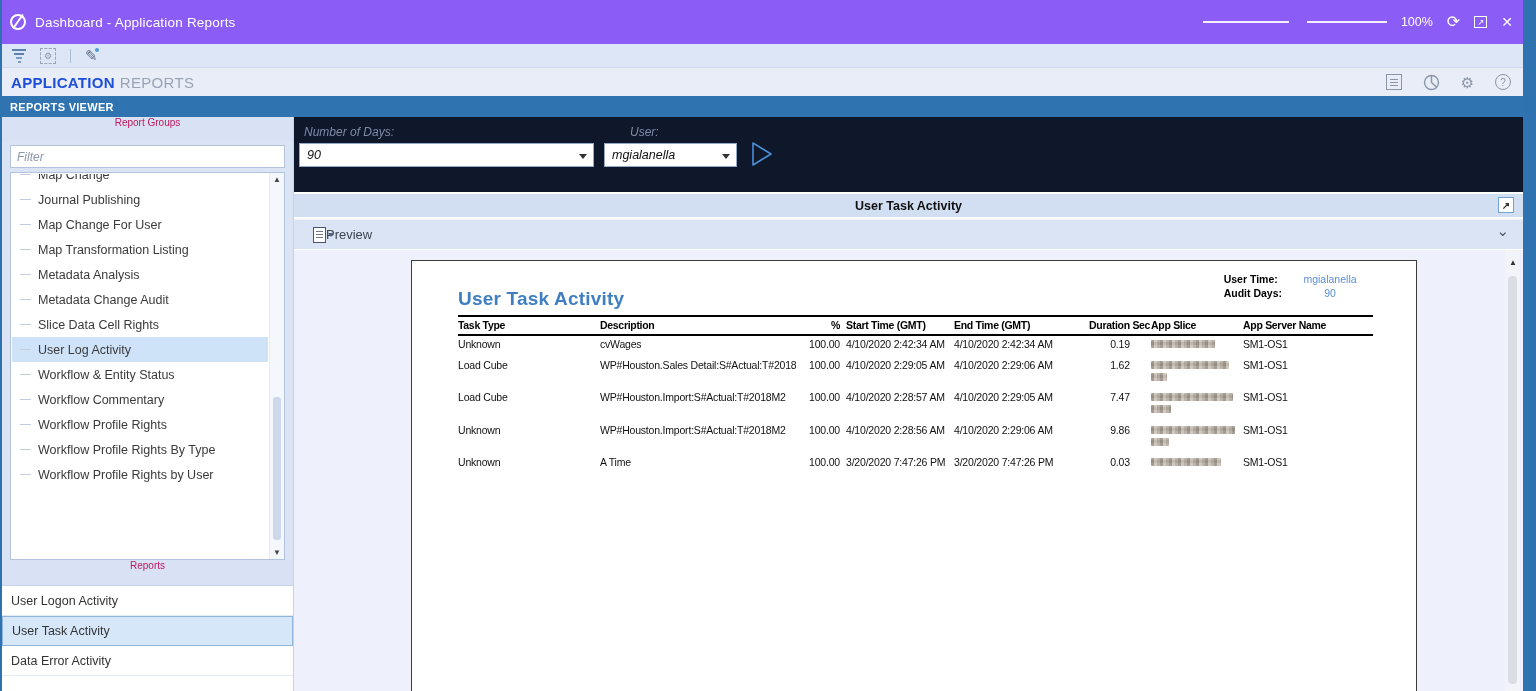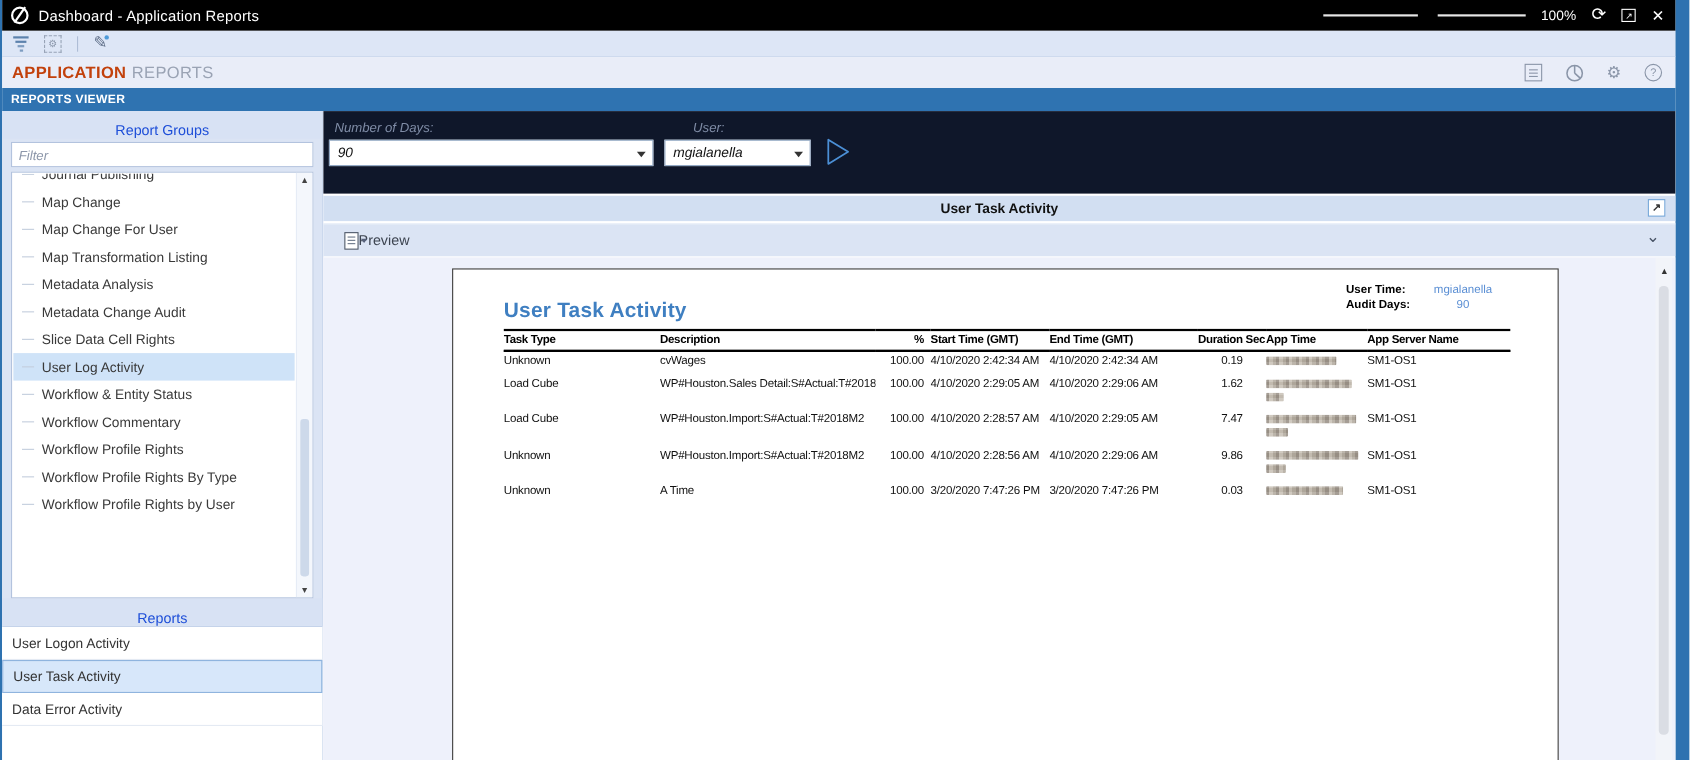--- a/index.html
+++ b/index.html
@@ -2,21 +2,21 @@
 <html><head>
 <meta charset="utf-8">
 <style>
   * { box-sizing: border-box; }
   html,body { margin:0; padding:0; width:1536px; height:691px; overflow:hidden;
               font-family:"Liberation Sans", sans-serif; background:#fff; }
   .win { position:relative; width:1536px; height:691px; background:#fff;
          border-left:2px solid #2e72b0; border-right:13px solid #2e72b0; }
 
   
-  .titlebar { height:28px; background:#000000; color:#fff; display:flex; align-items:center;
+  .titlebar { height:44px; background:#8b5cf6; color:#fff; display:flex; align-items:center;
               padding:0 10px 0 8px; }
   .logo { width:16px; height:16px; border:2px solid #fff; border-radius:50%; position:relative; margin-right:9px; flex:none;}
   .logo::after { content:""; position:absolute; left:5px; top:-3px; width:2px; height:17px; background:#fff; transform:rotate(35deg); }
   .t-title { font-size:13.5px; letter-spacing:.2px; }
   .t-right { margin-left:auto; display:flex; align-items:center; gap:14px; }
   .sliderseg { height:2px; background:rgba(255,255,255,.9); display:inline-block; }
   .zoomlabel { font-size:12.5px; }
   .t-ico { color:#fff; font-size:14px; line-height:1; cursor:default; }
   .popout-box { width:13px; height:12px; border:1.5px solid #fff; font-size:8px; display:flex; align-items:center; justify-content:center; color:#fff;}
 
@@ -28,37 +28,37 @@
   .funnel i:nth-child(1){width:14px;} .funnel i:nth-child(2){width:10px;}
   .funnel i:nth-child(3){width:6px; background:#7d9cc0;} .funnel i:nth-child(4){width:3px; background:#7d9cc0;}
   .dashedgear { width:16px; height:16px; border:1px dashed #97a3b6; display:flex; align-items:center; justify-content:center;
                 color:#8a96aa; font-size:9px; }
   .tb-sep { width:1px; height:14px; background:#aebdd6; }
   .pencil { font-size:15px; color:#5b6b85; position:relative; line-height:1; }
   .pencil::after { content:""; position:absolute; right:-1px; top:0; width:4px; height:4px; border-radius:50%; background:#4f9bd8; }
 
   
   .appheader { height:28px; background:#e9edf8; display:flex; align-items:center; padding:0 12px 0 9px; }
-  .ah-bold { font-size:15px; font-weight:bold; color:#c2410c; letter-spacing:.3px; }
+  .ah-bold { font-size:15px; font-weight:bold; color:#1d4ed8; letter-spacing:.3px; }
   .ah-light { font-size:15px; color:#9aa3b4; margin-left:5px; letter-spacing:.3px; }
   .ah-icons { margin-left:auto; display:flex; align-items:center; gap:21px; }
   .ah-ico { color:#8a95a8; }
   .doc-ico { width:16px; height:16px; border:1px solid #8a95a8; display:flex; flex-direction:column; justify-content:center; gap:2px; padding:0 3px;}
   .doc-ico i { display:block; height:1px; background:#8a95a8; }
   .help-ico { width:16px; height:16px; border:1.5px solid #8a95a8; border-radius:50%; font-size:10px; display:flex; align-items:center; justify-content:center; }
   .gear-ico { font-size:15px; line-height:1; }
 
   
   .viewerbar { height:21px; background:#2f73b1; color:#fff; font-size:11px; font-weight:bold;
                display:flex; align-items:center; padding-left:8px; letter-spacing:.3px; }
 
   
   .body { display:flex; height:590px; }
   .sidebar { width:292px; flex:none; background:#dbe4f4; border-right:1px solid #c5d3ea; display:flex; flex-direction:column; }
-  .s-header { height:25px; background:#d8e2f4; color:#1d4ed8; font-size:13px; display:flex; align-items:flex-end; justify-content:center; flex:none;}
+  .s-header { height:25px; background:#d8e2f4; color:#be185d; font-size:10px; display:flex; align-items:flex-start; justify-content:center; flex:none;}
   .filter-wrap { padding:3px 8px 4px; flex:none; }
   .filter-wrap input { width:100%; height:23px; border:1px solid #b3c3de; padding:0 6px; font-size:12px;
                        font-style:italic; color:#444; font-family:"Liberation Sans",sans-serif; outline:none; }
   .filter-wrap input::placeholder { color:#8d97aa; font-style:italic; }
   .tree { flex:1; margin:0 8px; background:#fff; border:1px solid #b3c3de; position:relative; overflow:hidden; }
   .tree-items { position:absolute; top:1px; left:1px; right:16px; bottom:1px; overflow:hidden; }
   .tree-item { height:25px; display:flex; align-items:center; padding-left:8px; font-size:12.5px; color:#3a3a3a; white-space:nowrap; cursor:default;}
   .tree-item:first-child { margin-top:-12px; }
   .tree-item .tick { width:11px; height:1px; background:#c3cedd; margin-right:7px; flex:none; }
   .tree-item.sel { background:#cfe3f8; }
@@ -180,25 +180,25 @@
       <div class="s-header">
         <span>Report Groups</span>
       </div>
       <div class="filter-wrap">
         <input type="text" placeholder="Filter" style="">
       </div>
       <div class="tree">
         <div class="tree-items">
           <div class="tree-item">
               <span class="tick"></span>
+              <span>Map Change</span>
+            </div>
+          <div class="tree-item">
+              <span class="tick"></span>
               <span>Journal Publishing</span>
-            </div>
-          <div class="tree-item">
-              <span class="tick"></span>
-              <span>Map Change</span>
             </div>
           <div class="tree-item">
               <span class="tick"></span>
               <span>Map Change For User</span>
             </div>
           <div class="tree-item">
               <span class="tick"></span>
               <span>Map Transformation Listing</span>
             </div>
           <div class="tree-item">
@@ -318,21 +318,21 @@
                 <col style="width:130px">
             </colgroup>
             <thead>
               <tr>
                 <th>Task Type</th>
                 <th>Description</th>
                 <th class="c-pct">%</th>
                 <th>Start Time (GMT)</th>
                 <th>End Time (GMT)</th>
                 <th>Duration Sec</th>
-                <th>App Time</th>
+                <th>App Slice</th>
                 <th>App Server Name</th>
               </tr>
             </thead>
             <tbody>
               <tr class="rh1">
                 <td>Unknown</td>
                 <td>cvWages</td>
                 <td class="c-pct">100.00</td>
                 <td>4/10/2020 2:42:34 AM</td>
                 <td>4/10/2020 2:42:34 AM</td>

